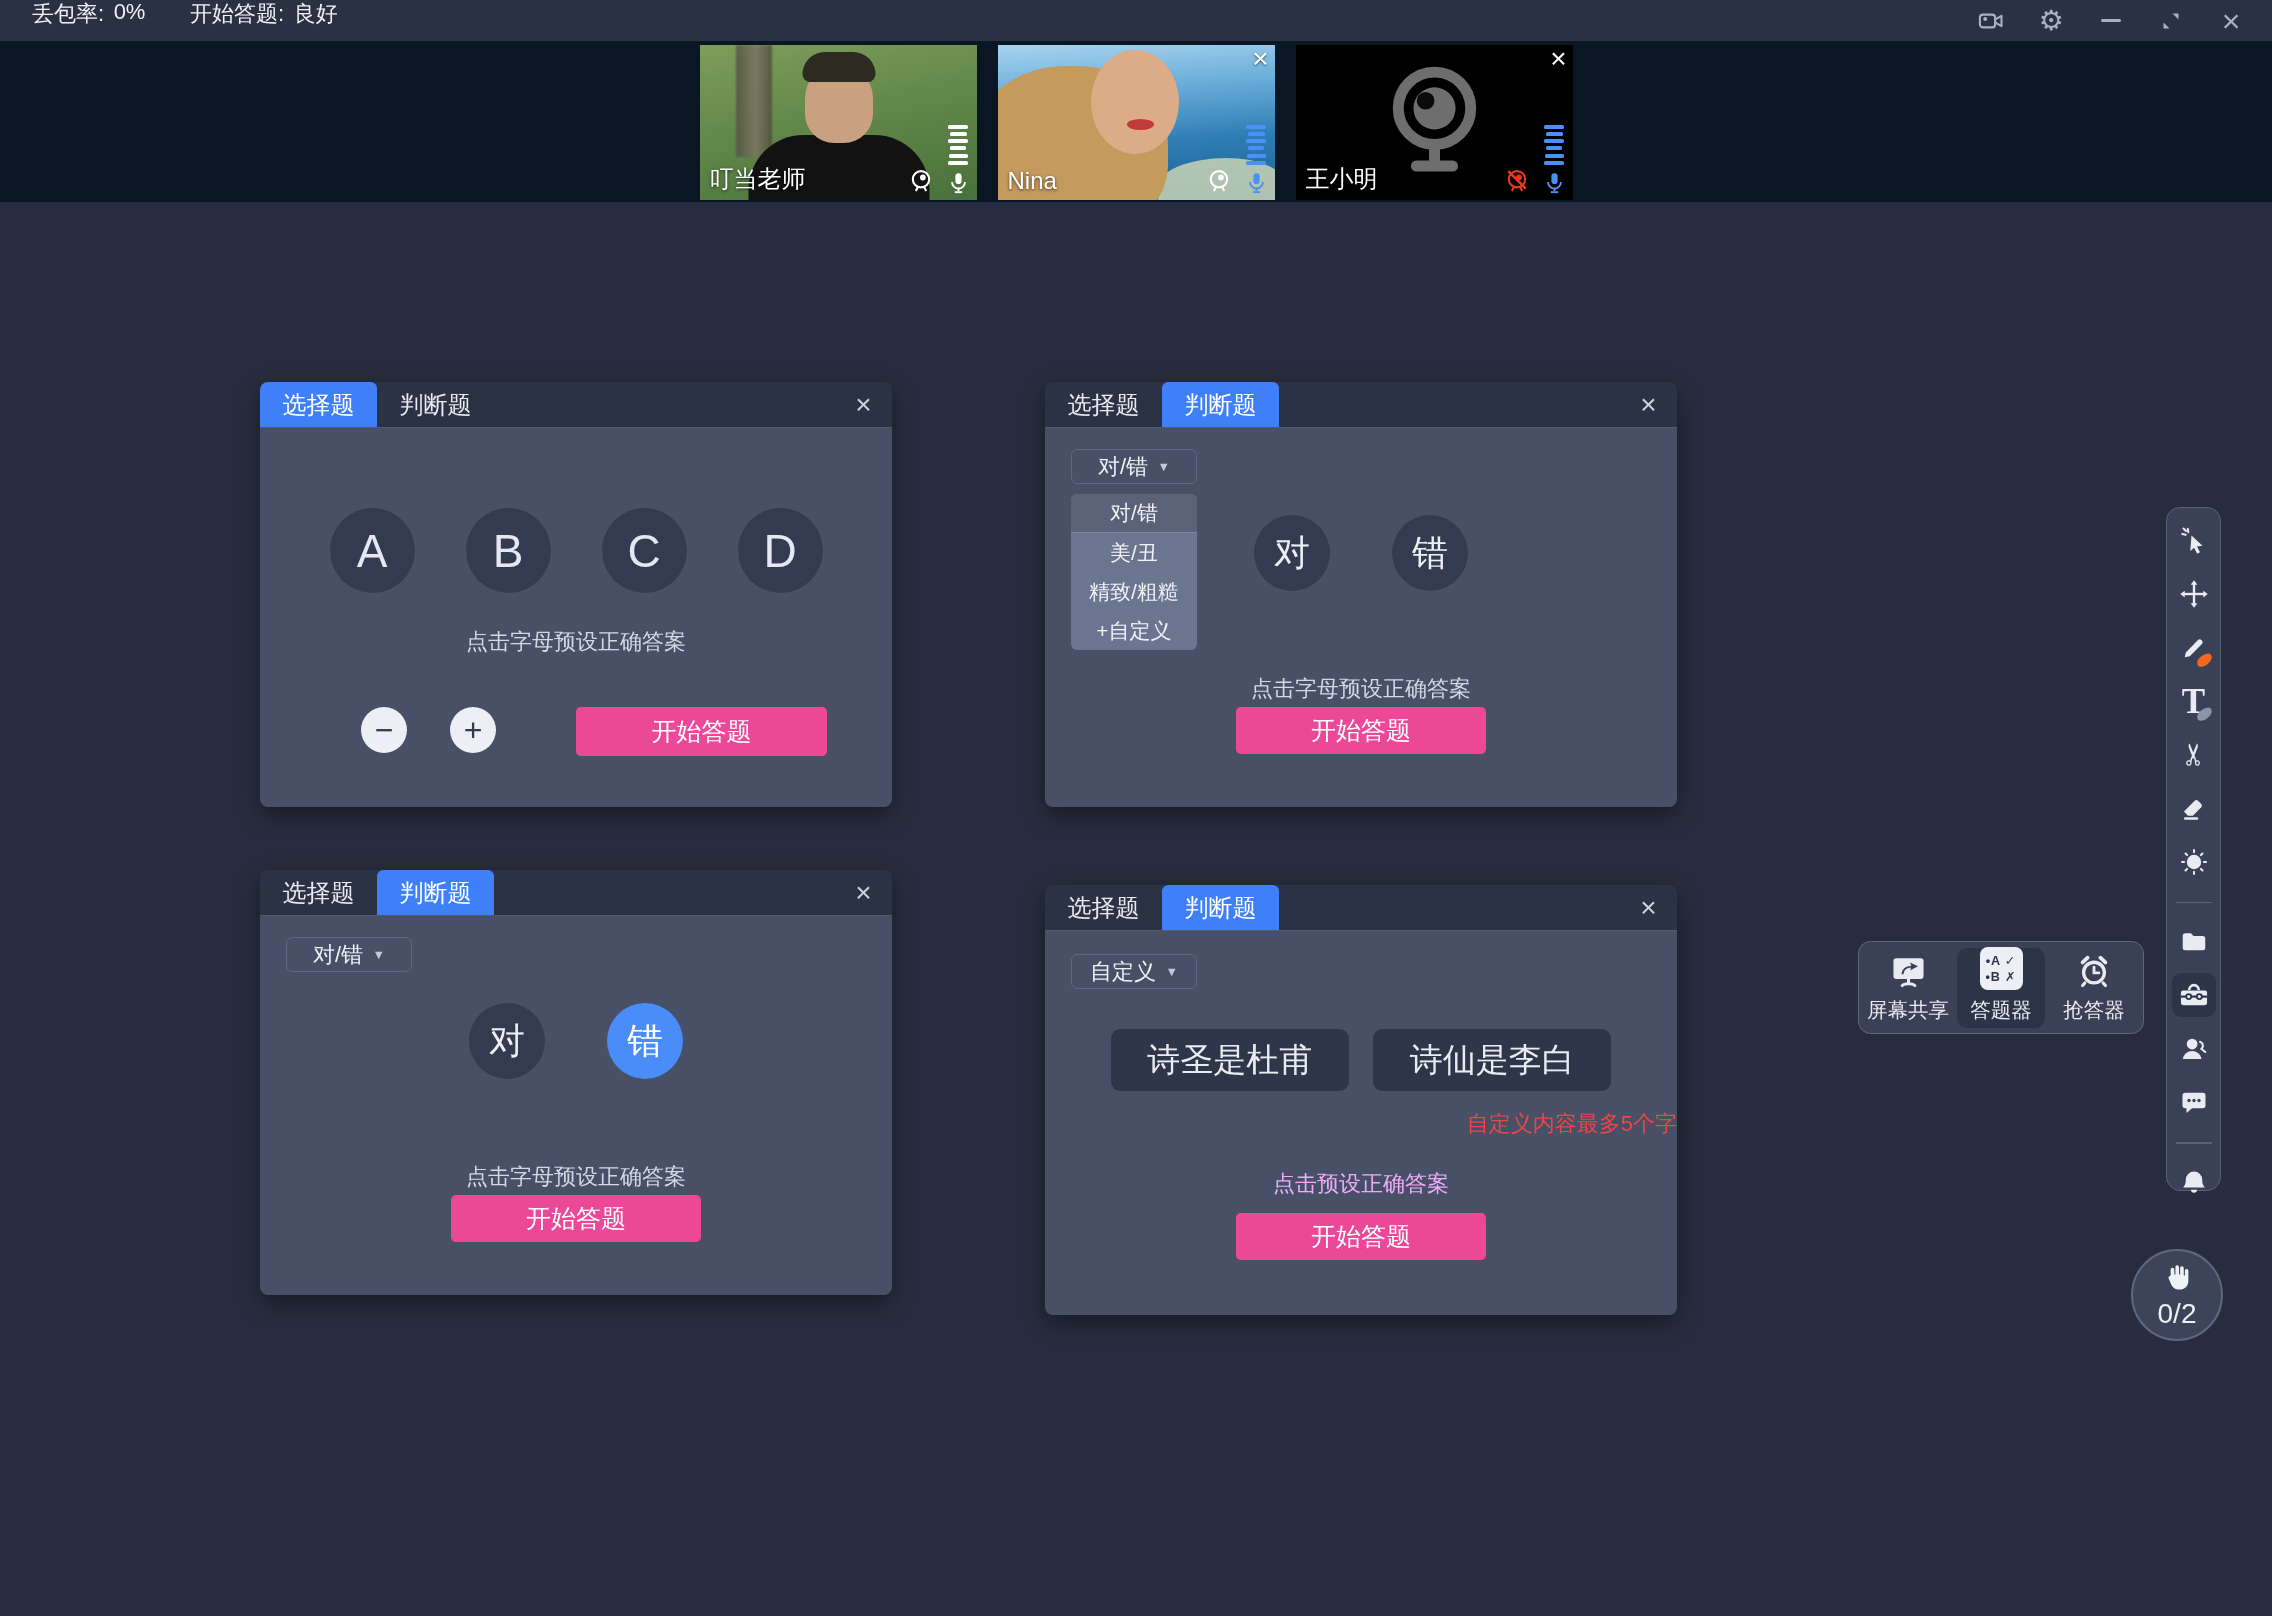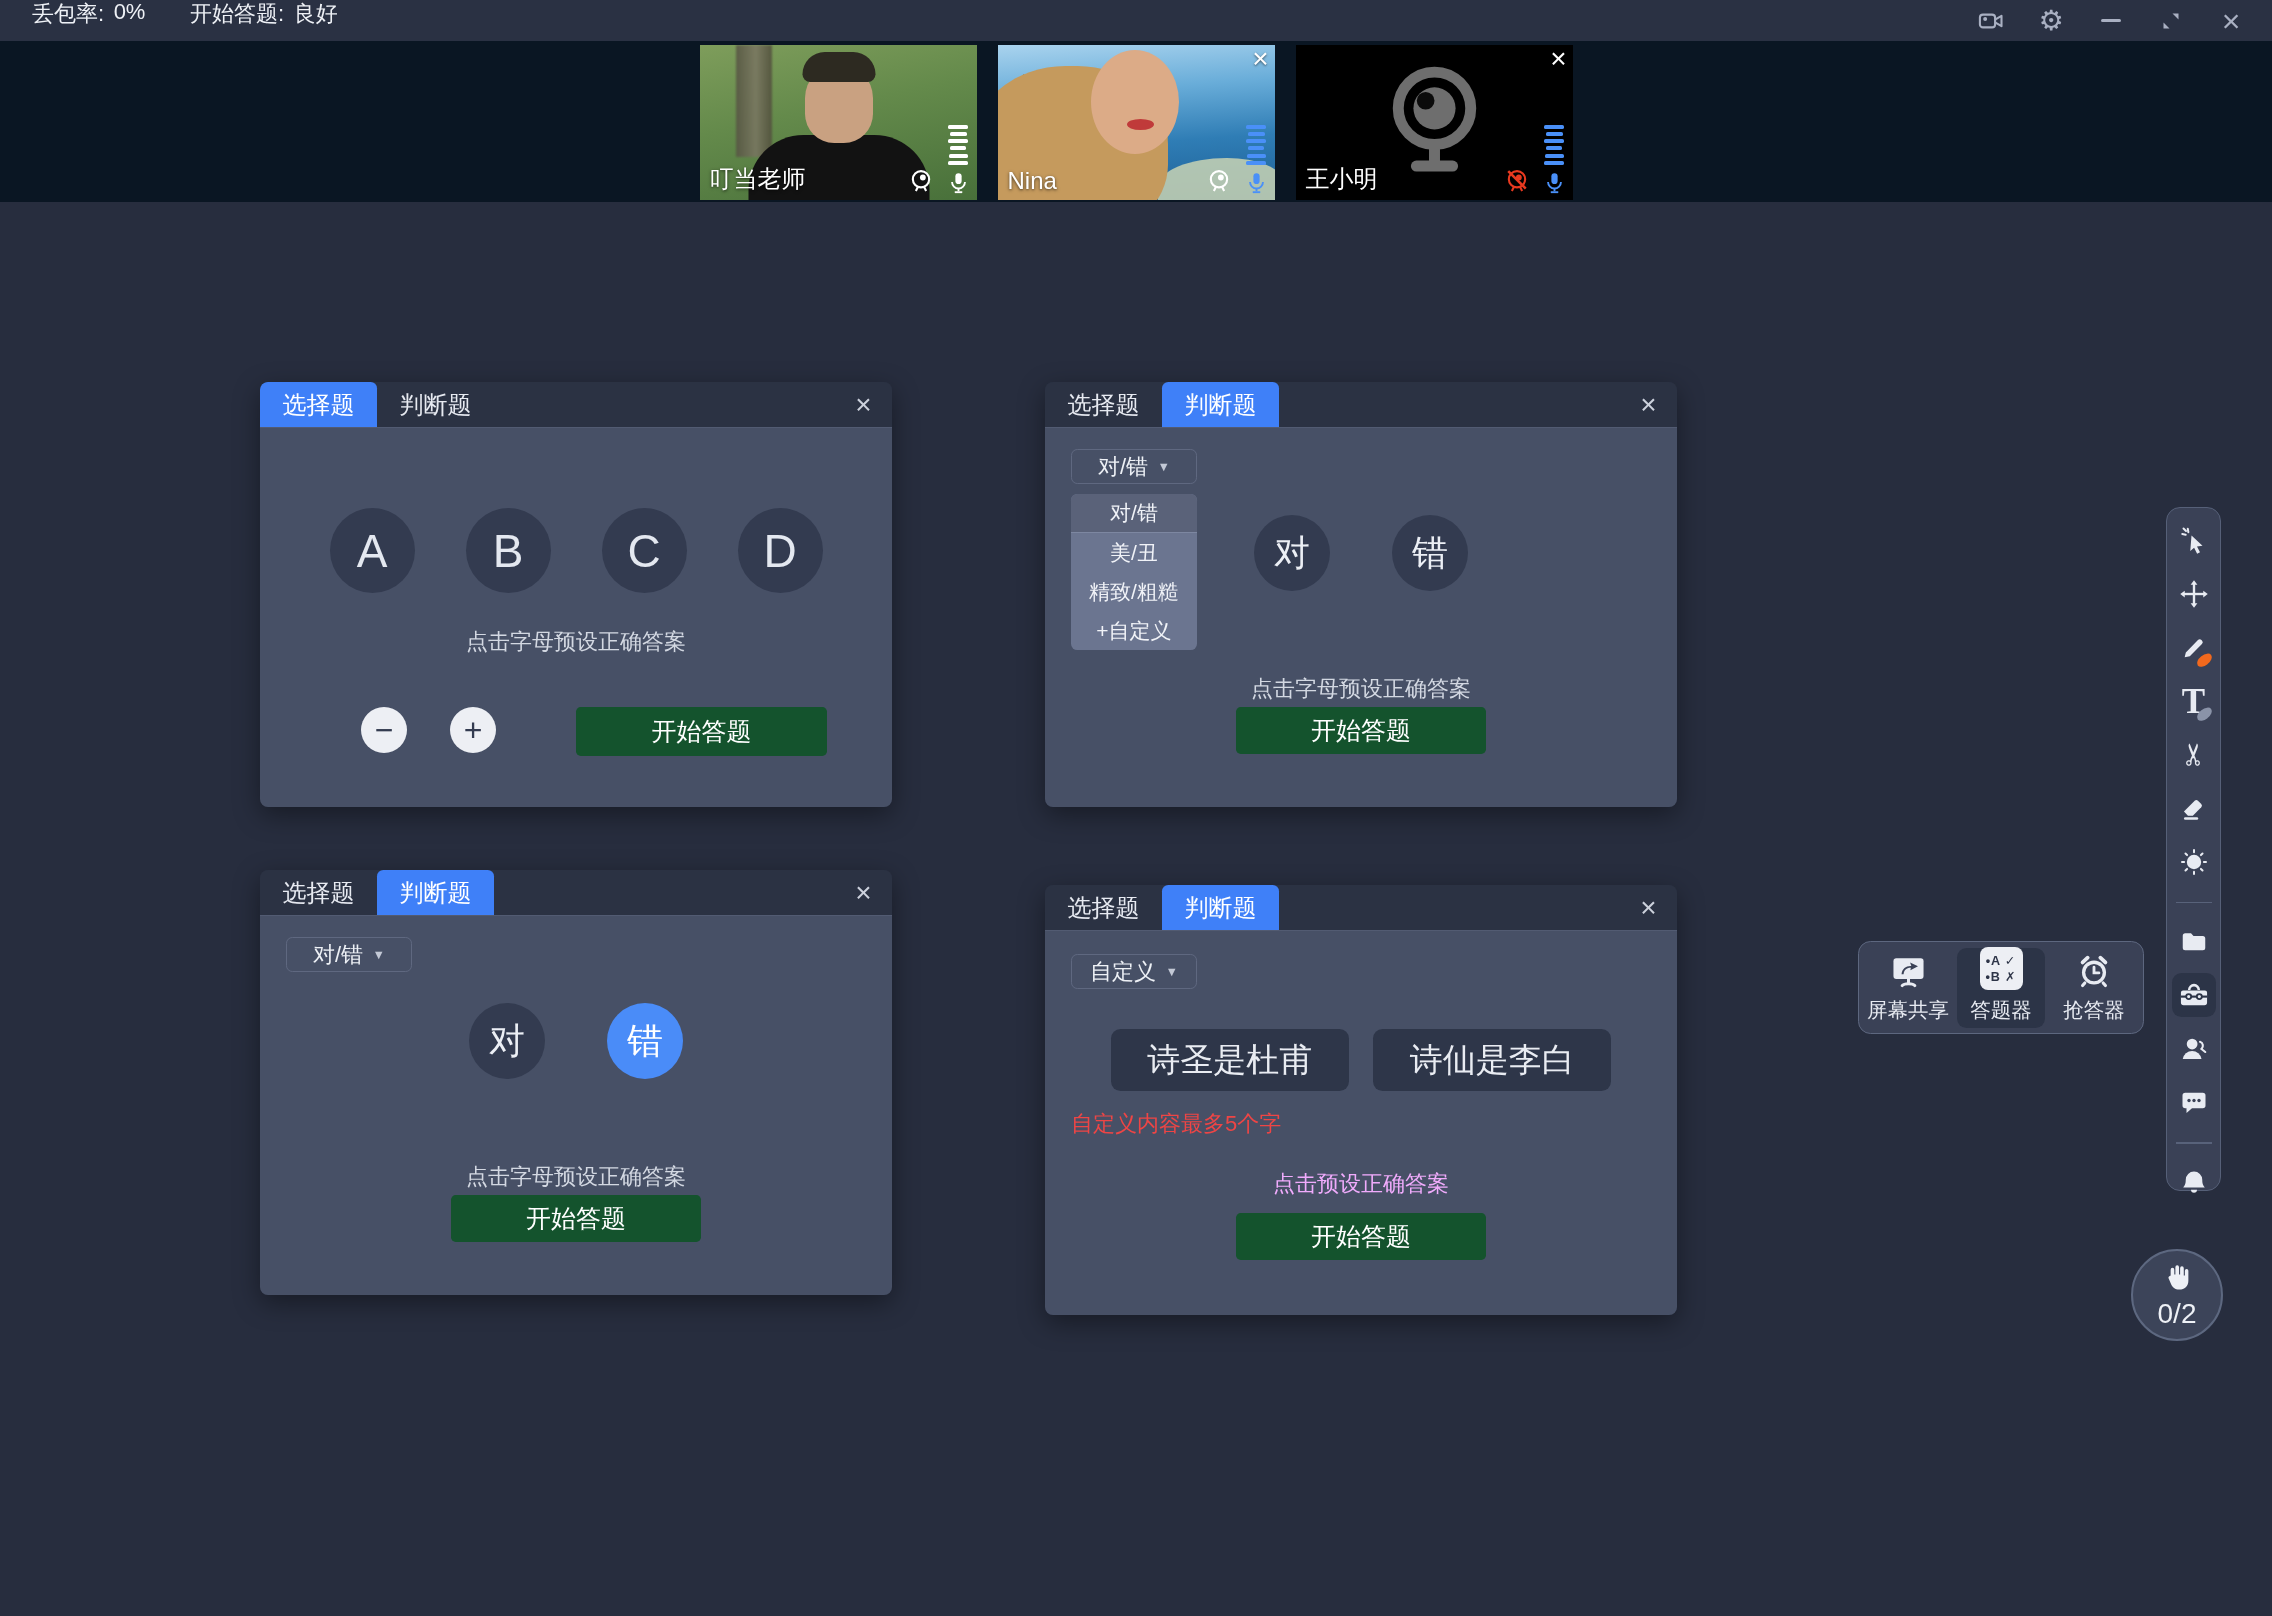--- a/index.html
+++ b/index.html
@@ -91,39 +91,39 @@
   .opt { width:85px; height:85px; border-radius:50%; background:#333b50; color:#e4e8f0;
     display:flex; align-items:center; justify-content:center; font-size:46px; }
   .judge-row { position:absolute; top:87px; left:0; width:100%; display:flex;
     justify-content:center; gap:62px; }
   .jopt { width:76px; height:76px; border-radius:50%; background:#333b50; color:#eceff5;
     display:flex; align-items:center; justify-content:center; font-size:36px; }
   .jopt.selected { background:#4a8cf8; color:#fff; }
   .hint { position:absolute; top:199px; left:0; width:100%; text-align:center;
     color:#d3d8e2; font-size:22px; }
   .hint.j { top:246px; }
-  .start-btn { position:absolute; background:#14532d; color:#fff; font-size:25px;
+  .start-btn { position:absolute; background:#ec4899; color:#fff; font-size:25px;
     border-radius:4.7px; display:flex; align-items:center; justify-content:center; }
   .stepper { position:absolute; top:279px; width:46px; height:46px; border-radius:50%;
     background:#edeff4; color:#333b50; font-size:32px; display:flex; align-items:center;
     justify-content:center; line-height:1; }
   .dropdown { position:absolute; left:26px; width:126px; height:35px;
     border:0.8px solid #5f6880; border-radius:6.3px; color:#eef1f6; font-size:22px;
     display:flex; align-items:center; justify-content:center; gap:9.5px; }
   .dropdown .caret { font-size:12.6px; color:#c3c9d6; }
   .dd-menu { position:absolute; left:26px; top:66px; width:126px; background:#6b7590;
     border-radius:6.3px; overflow:hidden; }
   .dd-item { height:39px; display:flex; align-items:center; justify-content:center;
     font-size:21px; color:#f1f3f8; }
   .dd-item.selected { background:#5a6279; border-bottom:0.8px solid #7d87a1; }
   .stmt-row { position:absolute; top:98px; left:0; width:100%; display:flex;
     justify-content:center; gap:24.5px; }
   .stmt { width:238px; height:62px; background:#2e3649; border-radius:9.5px; color:#e9ecf2;
     font-size:33px; display:flex; align-items:center; justify-content:center; }
-  .warn { position:absolute; top:178px; left:0; width:100%; text-align:left;
+  .warn { position:absolute; top:178px; left:0; width:100%; text-align:right;
     color:#ee4545; font-size:22px;padding-left:26px; }
   .hint2 { position:absolute; top:238px; left:0; width:100%; text-align:center;
     color:#f0abfc; font-size:22px; }
 
   
   .sidebar { position:absolute; left:2166px; top:507px; width:55px; height:684px;
     background:#3a4156; border:1.6px solid #566078; border-radius:14px; display:flex;
     flex-direction:column; align-items:center; padding-top:16px; }
   .s-icon { width:33px; height:33px; display:flex; align-items:center; justify-content:center;
     color:#e8ebf2; margin-bottom:20.5px; position:relative; flex:none; }

